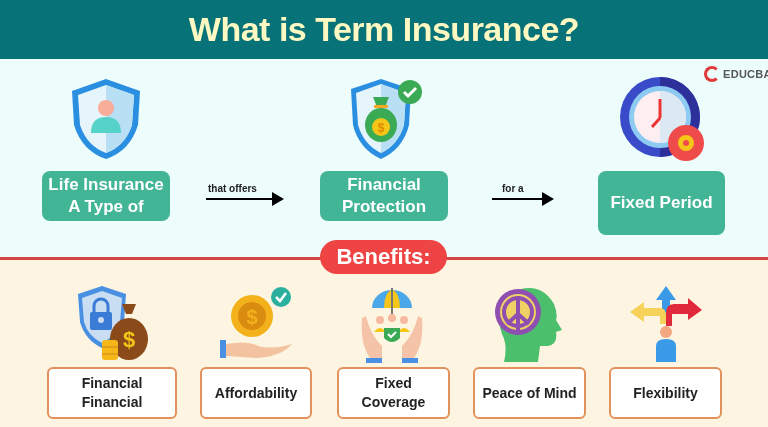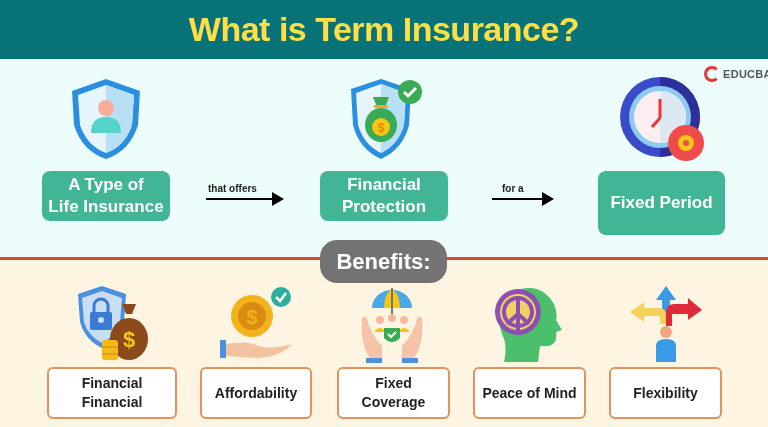--- a/index.html
+++ b/index.html
@@ -1,29 +1,29 @@
 <!DOCTYPE html>
 <html><head>
 <meta charset="utf-8">
 <style>
 *{box-sizing:border-box;margin:0;padding:0}
 body{width:768px;height:427px;overflow:hidden;font-family:"Liberation Sans",sans-serif;background:#fdf5e1;position:relative}
 .header{position:absolute;left:0;top:0;width:768px;height:59px;background:#077278;display:flex;align-items:center;justify-content:center}
-.header h1{color:#fde047;font-size:34px;font-weight:bold;letter-spacing:-0.5px;font-family:"Liberation Sans",sans-serif}
+.header h1{color:#fef9c3;font-size:34px;font-weight:bold;letter-spacing:-0.5px;font-family:"Liberation Sans",sans-serif}
 .top{position:absolute;left:0;top:59px;width:768px;height:199px;background:#edfdfb}
 .redline{position:absolute;left:0;top:257px;width:768px;height:3px;background:#d64545}
 .bottom{position:absolute;left:0;top:260px;width:768px;height:167px;background:#fdf5e1}
 .logo{position:absolute;left:704px;top:66px;display:flex;align-items:center;gap:3px}
 .logo .e{width:16px;height:16px;border-radius:50%;border:3px solid #e03a3a;border-right-color:transparent}
 .logo span{font-size:11px;color:#555;font-weight:bold;letter-spacing:0.3px}
 .green-box{position:absolute;background:#43b597;border-radius:8px;color:#fff;font-weight:bold;font-size:17px;text-align:center;display:flex;align-items:center;justify-content:center;line-height:22px}
 .arrow{position:absolute;height:2px;background:#000}
 .arrow::after{content:"";position:absolute;right:-8px;top:-6px;border-left:12px solid #000;border-top:7px solid transparent;border-bottom:7px solid transparent}
 .arrow-label{position:absolute;font-size:10px;font-weight:bold;color:#222}
-.benefits-pill{position:absolute;left:320px;top:240px;width:127px;height:43px;background:#737373;border-radius:17px;color:#fff;font-size:22px;font-weight:bold;display:flex;align-items:center;justify-content:center}
+.benefits-pill{position:absolute;left:320px;top:240px;width:127px;height:34px;background:#ef4444;border-radius:17px;color:#fff;font-size:22px;font-weight:bold;display:flex;align-items:center;justify-content:center}
 .card{position:absolute;top:367px;height:52px;background:#fff;border:2px solid #e2925a;border-radius:6px;display:flex;align-items:center;justify-content:center;text-align:center;font-weight:bold;font-size:14px;color:#222;line-height:19px}
 .icon{position:absolute}
 </style>
 </head>
 <body>
 
 <div class="header">
   <h1>What is Term Insurance?</h1>
 </div>
 
@@ -39,22 +39,22 @@
 <svg class="icon" style="left:66px;top:75px" width="80" height="88" viewBox="0 0 80 88">
   <path d="M40 4 L74 16 L72 50 Q64 76 40 84 Q16 76 8 50 L6 16 Z" fill="#2a8fe0"></path>
   <path d="M40 10 L68 20 L66 50 Q59 71 40 78 Q21 71 14 50 L12 20 Z" fill="#e6f4fb"></path>
   <path d="M40 10 L68 20 L66 50 Q59 71 40 78 Z" fill="#b8dff4"></path>
   <circle cx="40" cy="33" r="8" fill="#f7ad98"></circle>
   <path d="M25 58 Q25 42 40 42 Q55 42 55 58 Z" fill="#56d3c8"></path>
 </svg>
 
 <div class="green-box" style="left:42px;top:171px;width:128px;height:50px">
   <div>
+      <div>Life Insurance</div>
       <div>A Type of</div>
-      <div>Life Insurance</div>
     </div>
 </div>
 
 <span class="arrow-label" style="left:208px;top:183px">that offers</span>
 <div class="arrow" style="left:206px;top:198px;width:70px"></div>
 
 <svg class="icon" style="left:343px;top:75px" width="84" height="88" viewBox="0 0 84 88">
   <path d="M38 4 L68 14 L66 50 Q60 74 38 84 Q16 74 10 50 L8 14 Z" fill="#2a8fe0"></path>
   <path d="M38 9 L63 18 L61 50 Q55 70 38 78 Q21 70 15 50 L13 18 Z" fill="#e6f4fb"></path>
   <path d="M38 9 L63 18 L61 50 Q55 70 38 78 Z" fill="#b8dff4"></path>

